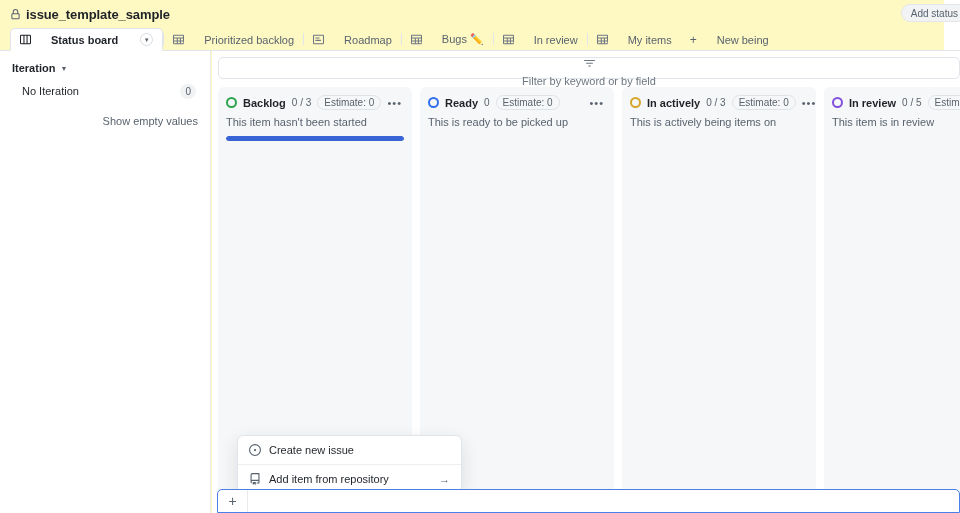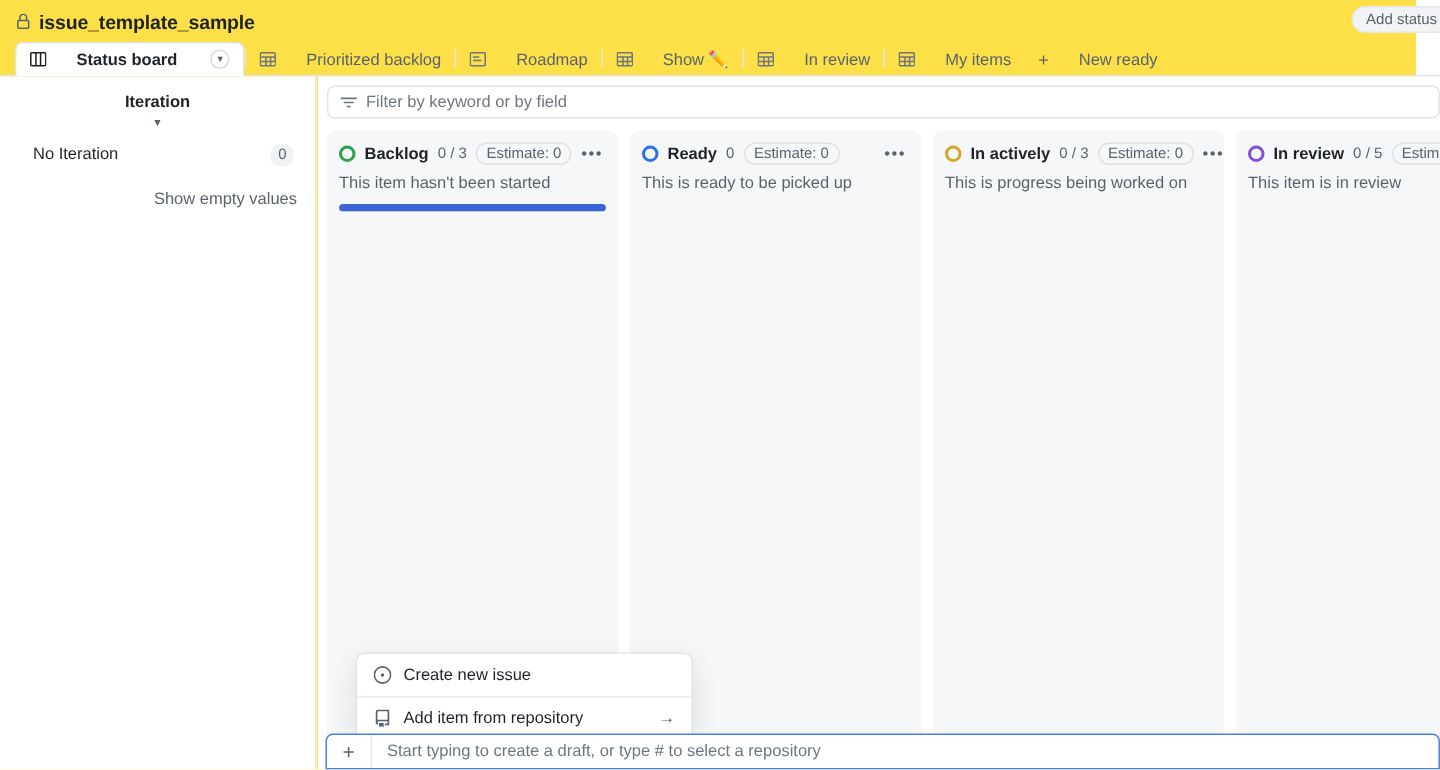--- a/index.html
+++ b/index.html
@@ -5,21 +5,21 @@
   * { box-sizing: border-box; margin: 0; padding: 0; }
   html, body {
     width: 960px; height: 513px;
     overflow: hidden;
     background: #ffffff;
     font-family: "Liberation Sans", sans-serif;
     font-size: 12px;
     color: #1f2328;
     -webkit-font-smoothing: antialiased;
   }
-  #app { position: relative; width: 944px; height: 513px; background: #fde047; }
+  #app { position: relative; width: 944px; height: 513px; background: #fef9c3; }
 
   
   .header {
     position: absolute; left: 0; top: 0; width: 960px; height: 28px;
     display: flex; align-items: center; padding: 0 10px;
   }
   .repo-title {
     display: flex; align-items: center; gap: 5px;
     font-size: 13px; font-weight: bold; color: #1f2328;
     letter-spacing: -0.1px;
@@ -73,21 +73,20 @@
   .sidebar {
     position: absolute; left: 0; top: 51px; width: 211px; height: 462px;
     background: #ffffff;
     border-right: 1px solid #e8eaed;
     padding: 9px 10px 0 10px;
   }
   .sidebar-group {
     display: flex; align-items: center; gap: 5px;
     font-size: 11px; font-weight: bold; color: #1f2328;
     padding: 2px 2px 0 2px;
-    flex-direction: column;
   }
   .sidebar-group .caret { font-size: 7px; color: #59636e; }
   .sidebar-row {
     display: flex; align-items: center;
     margin-top: 9px; padding: 0 4px 0 12px;
     font-size: 11px; color: #1f2328; height: 16px;
   }
   .sidebar-row .label { flex: 1; }
   .sidebar-count {
     font-size: 10px; color: #59636e;
@@ -108,21 +107,21 @@
     background: #ffffff;
     padding: 6px 0 0 6px;
     overflow: hidden;
   }
   .filter-bar {
     width: 742px; height: 22px;
     border: 1px solid #e1e4e8; border-radius: 5px;
     background: #ffffff;
     display: flex; align-items: center; gap: 6px;
     padding: 0 8px;
-    font-size: 11px; color: #6e7781;
+    font-size: 11px; color: #6e7781; flex-direction: column;
   }
   .filter-icon { display: flex; align-items: center; color: #6e7781; }
 
   .columns {
     display: flex; gap: 8px;
     margin-top: 8px;
     height: 418px;
   }
   .column {
     width: 194px; flex: 0 0 194px;
@@ -248,21 +247,21 @@
       <span>Roadmap</span>
     </div>
 
     <div class="tab-sep"></div>
     <div class="tab">
       <span class="tico">
         <svg width="11" height="11" viewBox="0 0 16 16" fill="currentColor">
             <path d="M1.75 1h12.5c.966 0 1.75.784 1.75 1.75v10.5A1.75 1.75 0 0 1 14.25 15H1.75A1.75 1.75 0 0 1 0 13.25V2.75C0 1.784.784 1 1.75 1ZM1.5 6.5v3h4v-3Zm5.5 0v3h3v-3Zm4.5 0v3h3v-3Zm3-1.5v-2.25a.25.25 0 0 0-.25-.25H1.75a.25.25 0 0 0-.25.25V5ZM1.5 11v2.25c0 .138.112.25.25.25H5.5v-2.5Zm5.5 0v2.5h3V11Zm4.5 0v2.5h3.25a.25.25 0 0 0 .25-.25V11Z"></path>
           </svg>
       </span>
-      <span>Show ✏️</span>
+      <span>Bugs ✏️</span>
     </div>
 
     <div class="tab-sep"></div>
     <div class="tab">
       <span class="tico">
         <svg width="11" height="11" viewBox="0 0 16 16" fill="currentColor">
             <path d="M1.75 1h12.5c.966 0 1.75.784 1.75 1.75v10.5A1.75 1.75 0 0 1 14.25 15H1.75A1.75 1.75 0 0 1 0 13.25V2.75C0 1.784.784 1 1.75 1ZM1.5 6.5v3h4v-3Zm5.5 0v3h3v-3Zm4.5 0v3h3v-3Zm3-1.5v-2.25a.25.25 0 0 0-.25-.25H1.75a.25.25 0 0 0-.25.25V5ZM1.5 11v2.25c0 .138.112.25.25.25H5.5v-2.5Zm5.5 0v2.5h3V11Zm4.5 0v2.5h3.25a.25.25 0 0 0 .25-.25V11Z"></path>
           </svg>
       </span>
       <span>In review</span>
@@ -273,21 +272,21 @@
       <span class="tico">
         <svg width="11" height="11" viewBox="0 0 16 16" fill="currentColor">
             <path d="M1.75 1h12.5c.966 0 1.75.784 1.75 1.75v10.5A1.75 1.75 0 0 1 14.25 15H1.75A1.75 1.75 0 0 1 0 13.25V2.75C0 1.784.784 1 1.75 1ZM1.5 6.5v3h4v-3Zm5.5 0v3h3v-3Zm4.5 0v3h3v-3Zm3-1.5v-2.25a.25.25 0 0 0-.25-.25H1.75a.25.25 0 0 0-.25.25V5ZM1.5 11v2.25c0 .138.112.25.25.25H5.5v-2.5Zm5.5 0v2.5h3V11Zm4.5 0v2.5h3.25a.25.25 0 0 0 .25-.25V11Z"></path>
           </svg>
       </span>
       <span>My items</span>
     </div>
 
     <div class="tab tab-new">
       <span class="plus">+</span>
-      <span>New ready</span>
+      <span>New being</span>
     </div>
   </div>
 
   <div class="sidebar">
     <div class="sidebar-group">
       <span>Iteration</span>
       <span class="caret">▼</span>
     </div>
     <div class="sidebar-row">
       <span class="label">No Iteration</span>
@@ -335,21 +334,21 @@
       </div>
 
       <div class="column">
         <div class="col-head">
           <span class="status-dot" style="color:#d4a72c"></span>
           <span class="col-name">In actively</span>
           <span class="col-count">0 / 3</span>
           <span class="col-estimate">Estimate: 0</span>
           <span class="col-menu">•••</span>
         </div>
-        <div class="col-desc">This is progress being worked on</div>
+        <div class="col-desc">This is actively being items on</div>
       </div>
 
       <div class="column">
         <div class="col-head">
           <span class="status-dot" style="color:#8250df"></span>
           <span class="col-name">In review</span>
           <span class="col-count">0 / 5</span>
           <span class="col-estimate">Estimate:</span>
 
         </div>
@@ -375,16 +374,15 @@
             <path d="M2 2.5A2.5 2.5 0 0 1 4.5 0h8.75a.75.75 0 0 1 .75.75v12.5a.75.75 0 0 1-.75.75h-2.5a.75.75 0 0 1 0-1.5h1.75v-2h-8a1 1 0 0 0-.714 1.7.75.75 0 1 1-1.072 1.05A2.495 2.495 0 0 1 2 11.5Zm10.5-1h-8a1 1 0 0 0-1 1v6.708A2.486 2.486 0 0 1 4.5 9h8ZM5 12.25a.25.25 0 0 1 .25-.25h3.5a.25.25 0 0 1 .25.25v3.25a.25.25 0 0 1-.4.2l-1.45-1.087a.25.25 0 0 0-.3 0L5.4 15.7a.25.25 0 0 1-.4-.2Z"></path>
           </svg>
       </span>
       <span>Add item from repository</span>
       <span class="arrow">→</span>
     </div>
   </div>
 
   <div class="draft-bar">
     <div class="draft-plus">+</div>
-    <div class="draft-placeholder">Start typing to create a draft, or type # to select a repository</div>
   </div>
 
 </div>
 
 </body></html>

